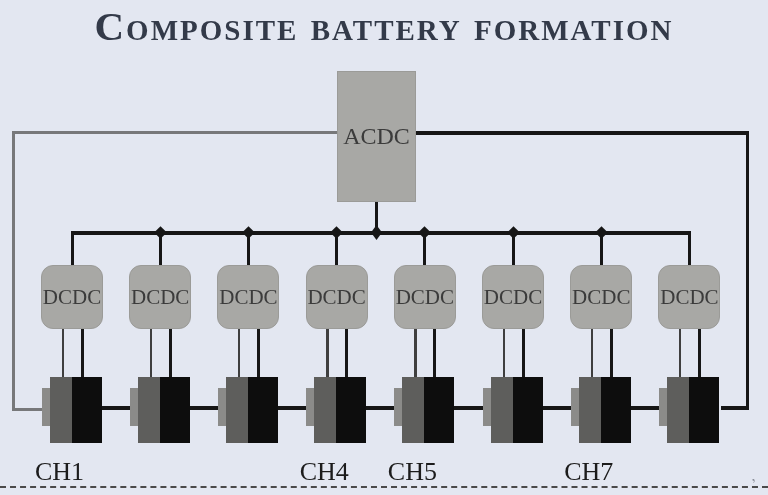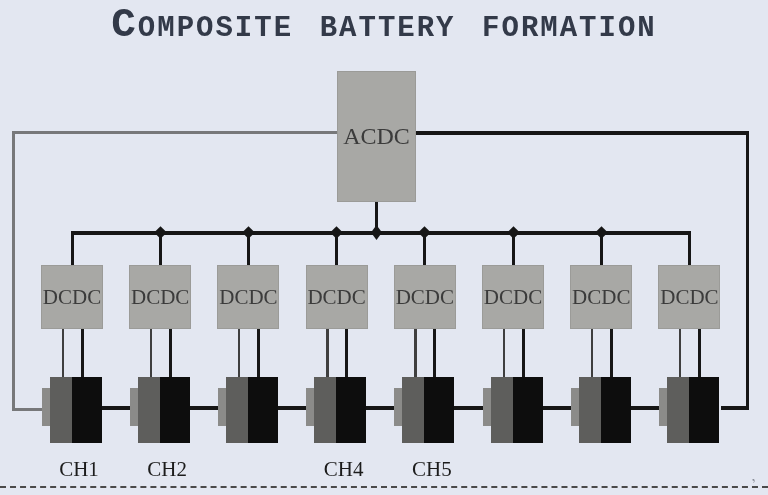--- a/index.html
+++ b/index.html
@@ -7,21 +7,21 @@
     position:relative;
     width:768px;height:495px;
     background:var(--bg,#e3e7f1);
     overflow:hidden;
     font-family:"Liberation Sans",sans-serif;
   }
   
   .title{
     position:absolute;left:0;top:2px;width:100%;
     text-align:center;
-    font-family:Liberation Mono, monospace;
+    font-family:Liberation Serif, serif;
     font-weight:bold;
     font-variant:small-caps;
     font-size:41px;
     letter-spacing:2px;
     color:var(--title-text,#333a49);
   }
   
   .wire{position:absolute;}
   .wire.black{background:var(--wire-black,#161616);}
   .wire.gray{background:var(--wire-gray,#77787a);}
@@ -38,32 +38,31 @@
   }
   #acdc-box{left:337px;top:71px;width:79px;height:131px;font-size:24px;}
   
   .channel{position:absolute;top:229px;width:89px;height:258px;}
   .junction-dot{
     position:absolute;left:39.6px;top:-1px;width:9px;height:9px;
     background:var(--wire-black,#161616);
     transform:rotate(45deg);
   }
   .bus-drop{position:absolute;left:42.6px;top:2px;width:3px;height:34px;background:var(--wire-black,#161616);}
-  .dcdc-box{left:13px;top:36px;width:62px;height:64px;font-size:21px;}
+  .dcdc-box{left:13px;top:36px;width:62px;height:64px;font-size:21px;border-radius:12px;}
   .drop-left{position:absolute;left:33.5px;top:100px;width:2.5px;height:49px;background:#3f3f3f;}
   .drop-right{position:absolute;left:52.5px;top:100px;width:3px;height:49px;background:var(--wire-black,#161616);}
   .bat-nub{position:absolute;left:13.5px;top:159px;width:10px;height:38px;background:var(--battery-nub,#8b8b89);}
   .bat-gray{position:absolute;left:21.5px;top:148px;width:22px;height:66px;background:var(--battery-body,#5e5e5c);}
   .bat-black{position:absolute;left:43.5px;top:148px;width:30px;height:66px;background:var(--battery-dark,#0d0d0d);}
   .link-wire{position:absolute;left:73.5px;top:177px;width:31px;height:4px;background:var(--wire-black,#161616);}
   .ch-label{
     position:absolute;left:7px;top:228px;width:88px;
-    text-align:center;
     font-family:"Liberation Serif",serif;
-    font-size:21px;
+    font-size:26px;
     color:var(--label-text,#1c1c1c);
   }
   
   #wire-left-h {left:12px; top:131px; width:325px; height:3px;}
   #wire-left-v {left:12px; top:131px; width:3px;   height:280px;}
   #wire-left-b {left:12px; top:408px; width:31px;  height:3px;}
   #wire-right-h{left:415px;top:131px; width:334px; height:4px;}
   #wire-right-v{left:746px;top:131px; width:3px;   height:279px;}
   #wire-right-b{left:721px;top:406px; width:28px;  height:4px;}
   #acdc-drop   {left:374.5px;top:202px;width:3px;  height:31px;}
@@ -127,21 +126,20 @@
       <div class="bus-drop"></div>
       <div class="conv-box dcdc-box">
         <span>DCDC</span>
       </div>
       <div class="drop-left"></div>
       <div class="drop-right"></div>
       <div class="bat-nub"></div>
       <div class="bat-gray"></div>
       <div class="bat-black"></div>
       <div class="link-wire"></div>
-      <div class="ch-label">CH2</div>
     </div>
 
     <div class="channel" style="left: 204.42px;">
       <div class="junction-dot"></div>
       <div class="bus-drop"></div>
       <div class="conv-box dcdc-box">
         <span>DCDC</span>
       </div>
       <div class="drop-left"></div>
       <div class="drop-right"></div>
@@ -200,20 +198,21 @@
       <div class="bus-drop"></div>
       <div class="conv-box dcdc-box">
         <span>DCDC</span>
       </div>
       <div class="drop-left"></div>
       <div class="drop-right"></div>
       <div class="bat-nub"></div>
       <div class="bat-gray"></div>
       <div class="bat-black"></div>
       <div class="link-wire"></div>
+      <div class="ch-label">CH7</div>
     </div>
 
     <div class="channel" style="left: 645.47px;">
 
       <div class="bus-drop"></div>
       <div class="conv-box dcdc-box">
         <span>DCDC</span>
       </div>
       <div class="drop-left"></div>
       <div class="drop-right"></div>

